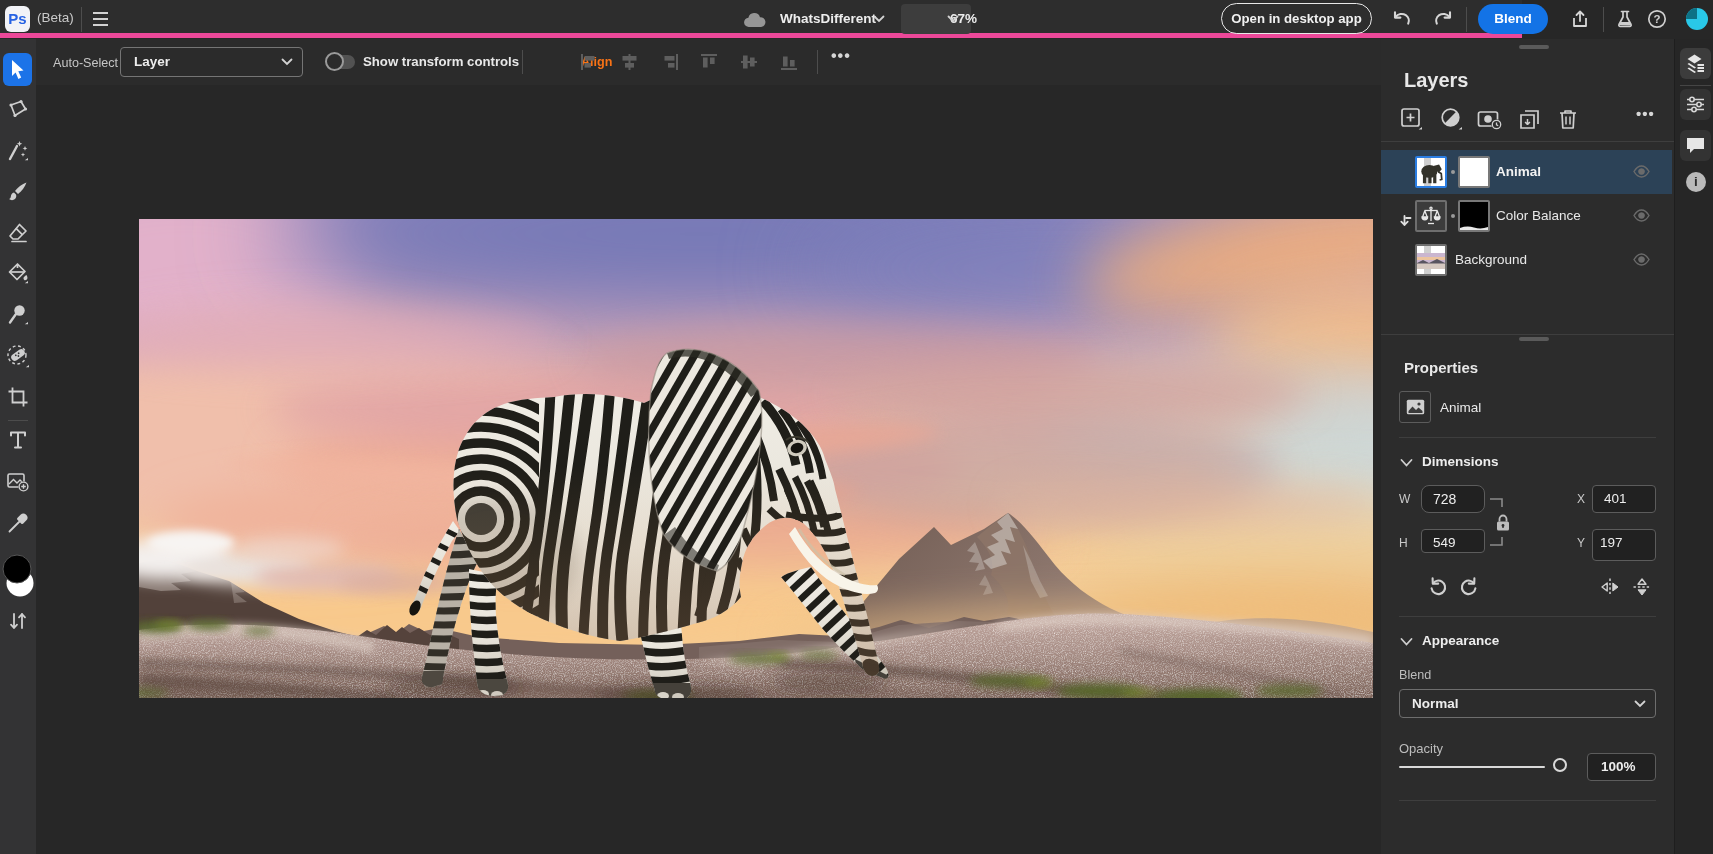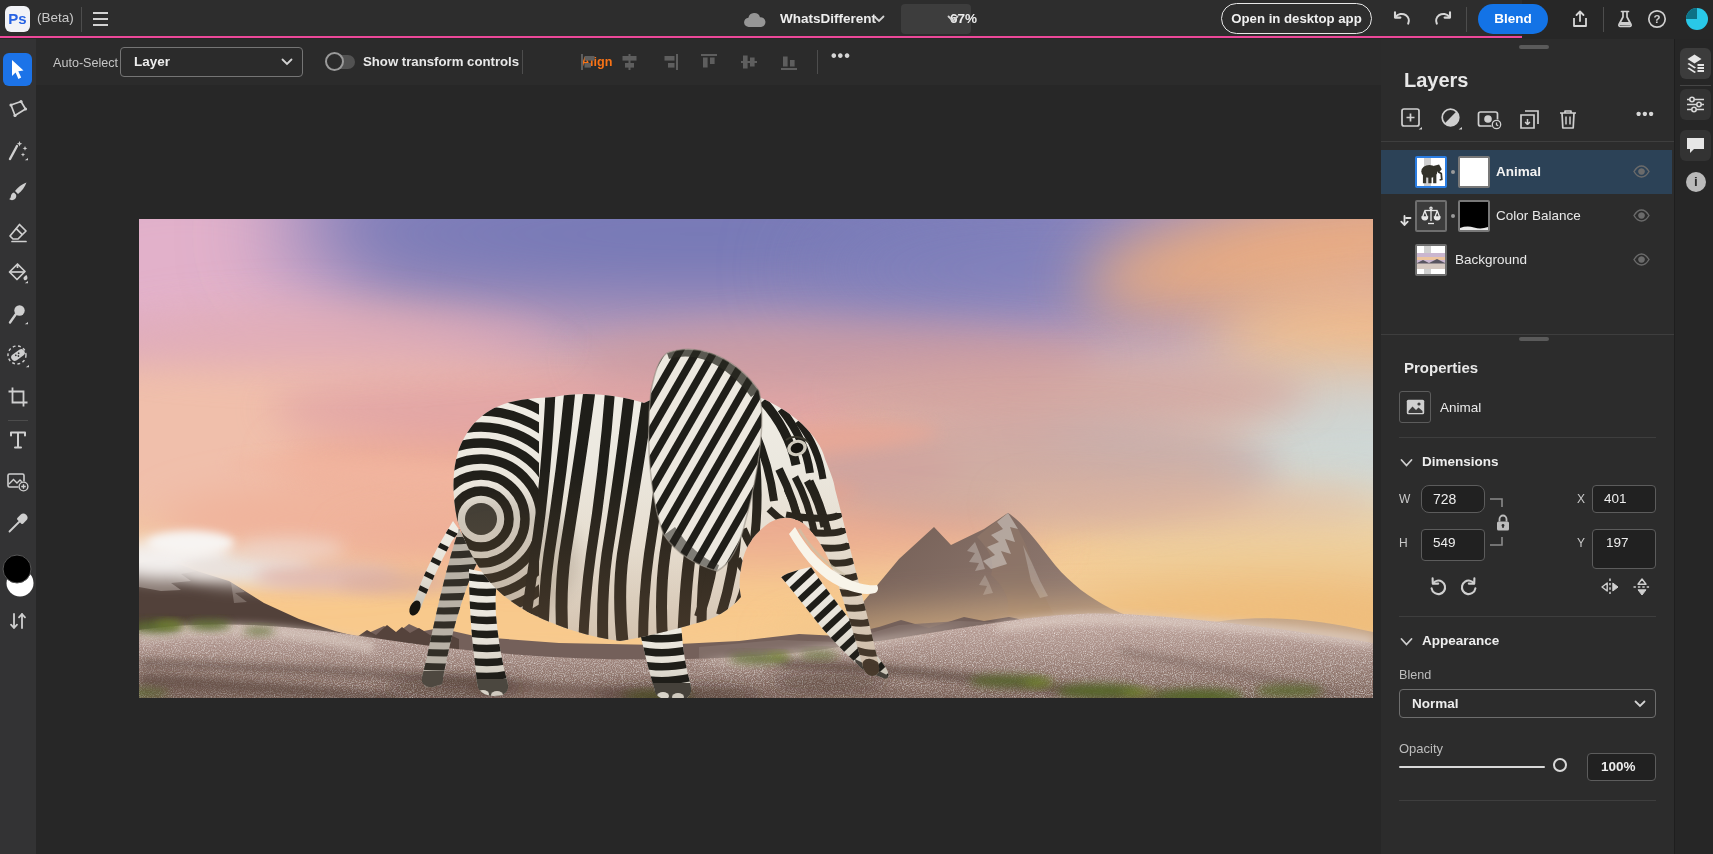--- a/index.html
+++ b/index.html
@@ -1,19 +1,19 @@
 <!DOCTYPE html>
 <html><head>
 <meta charset="utf-8">
 <style>
   * { margin:0; padding:0; box-sizing:border-box; }
   html,body { width:1713px; height:854px; overflow:hidden; background:#272727;
     font-family:"Liberation Sans", sans-serif; }
   .abs { position:absolute; }
-  #topbar { position:absolute; left:0; top:0; width:1522px; height:38px; background:#2d2d2d; border-bottom:2px solid #ec4899; }
+  #topbar { position:absolute; left:0; top:0; width:1522px; height:38px; background:#2d2d2d; border-bottom:5px solid #ec4899; }
   #leftrail { position:absolute; left:0; top:39px; width:36px; height:815px; background:#333334; }
   #optbar { position:absolute; left:36px; top:39px; width:1345px; height:46px; background:#2b2b2b; }
   #canvas { position:absolute; left:139px; top:219px; width:1234px; height:479px; background:#888; }
   #rpanel { position:absolute; left:1381px; top:39px; width:293px; height:815px; background:#2c2c2c; }
   #rrail { position:absolute; left:1674px; top:39px; width:39px; height:815px; background:#262626; border-left:1px solid #1e1e1e; }
 </style>
 </head>
 <body>
 <div id="topbar">
 
@@ -333,23 +333,23 @@
 
   <svg class="abs" style="left:19px;top:419px;" width="13" height="10" viewBox="0 0 13 10">
       <path d="M1.5 2 L6.5 7.5 L11.5 2" stroke="#cfcfcf" stroke-width="1.8" fill="none" stroke-linecap="round"></path>
     </svg>
   <div class="abs" style="left:41px;top:415px;color:#ededed;font-size:13.5px;font-weight:bold;">Dimensions</div>
   <div class="abs" style="left:18px;top:453px;color:#c9c9c9;font-size:12px;">W</div>
   <div class="abs" style="left:40px;top:446px;width:64px;height:28px;background:#212121;border:1px solid #5c5c5c;border-radius:8px;color:#ededed;font-size:14px;line-height:26px;padding-left:11px;">728</div>
   <div class="abs" style="left:196px;top:453px;color:#c9c9c9;font-size:12px;">X</div>
   <div class="abs" style="left:211px;top:446px;width:64px;height:28px;background:#212121;border:1px solid #5c5c5c;border-radius:4px;color:#ededed;font-size:13.5px;line-height:26px;padding-left:11px;">401</div>
   <div class="abs" style="left:18px;top:497px;color:#c9c9c9;font-size:12px;">H</div>
-  <div class="abs" style="left:40px;top:490px;width:64px;height:32px;background:#212121;border:1px solid #5c5c5c;border-radius:4px;color:#ededed;font-size:13.5px;line-height:26px;padding-left:11px;">549</div>
+  <div class="abs" style="left:40px;top:490px;width:64px;height:24px;background:#212121;border:1px solid #5c5c5c;border-radius:4px;color:#ededed;font-size:13.5px;line-height:26px;padding-left:11px;">549</div>
   <div class="abs" style="left:196px;top:497px;color:#c9c9c9;font-size:12px;">Y</div>
-  <div class="abs" style="left:211px;top:490px;width:64px;height:40px;background:#212121;border:1px solid #5c5c5c;border-radius:4px;color:#ededed;font-size:13.5px;line-height:26px;padding-left:13px;">197</div>
+  <div class="abs" style="left:211px;top:490px;width:64px;height:32px;background:#212121;border:1px solid #5c5c5c;border-radius:4px;color:#ededed;font-size:13.5px;line-height:26px;padding-left:7px;">197</div>
 
   <svg class="abs" style="left:109px;top:458px;" width="22" height="50" viewBox="0 0 22 50">
       <path d="M0 2 L12 2 L12 10" stroke="#8b8b8b" stroke-width="1.6" fill="none"></path>
       <path d="M0 48 L12 48 L12 40" stroke="#8b8b8b" stroke-width="1.6" fill="none"></path>
     </svg>
   <svg class="abs" style="left:114px;top:475px;" width="16" height="18" viewBox="0 0 16 18">
       <rect x="2" y="7.5" width="12" height="9" rx="1.5" fill="#bdbdbd"></rect>
       <path d="M4.5 7.5 L4.5 5 a3.5 3.5 0 0 1 7 0 L11.5 7.5" stroke="#bdbdbd" stroke-width="1.8" fill="none"></path>
       <circle cx="8" cy="11.5" r="1.4" fill="#2c2c2c"></circle>
       <path d="M8 11.5 L8 14" stroke="#2c2c2c" stroke-width="1.4"></path>

